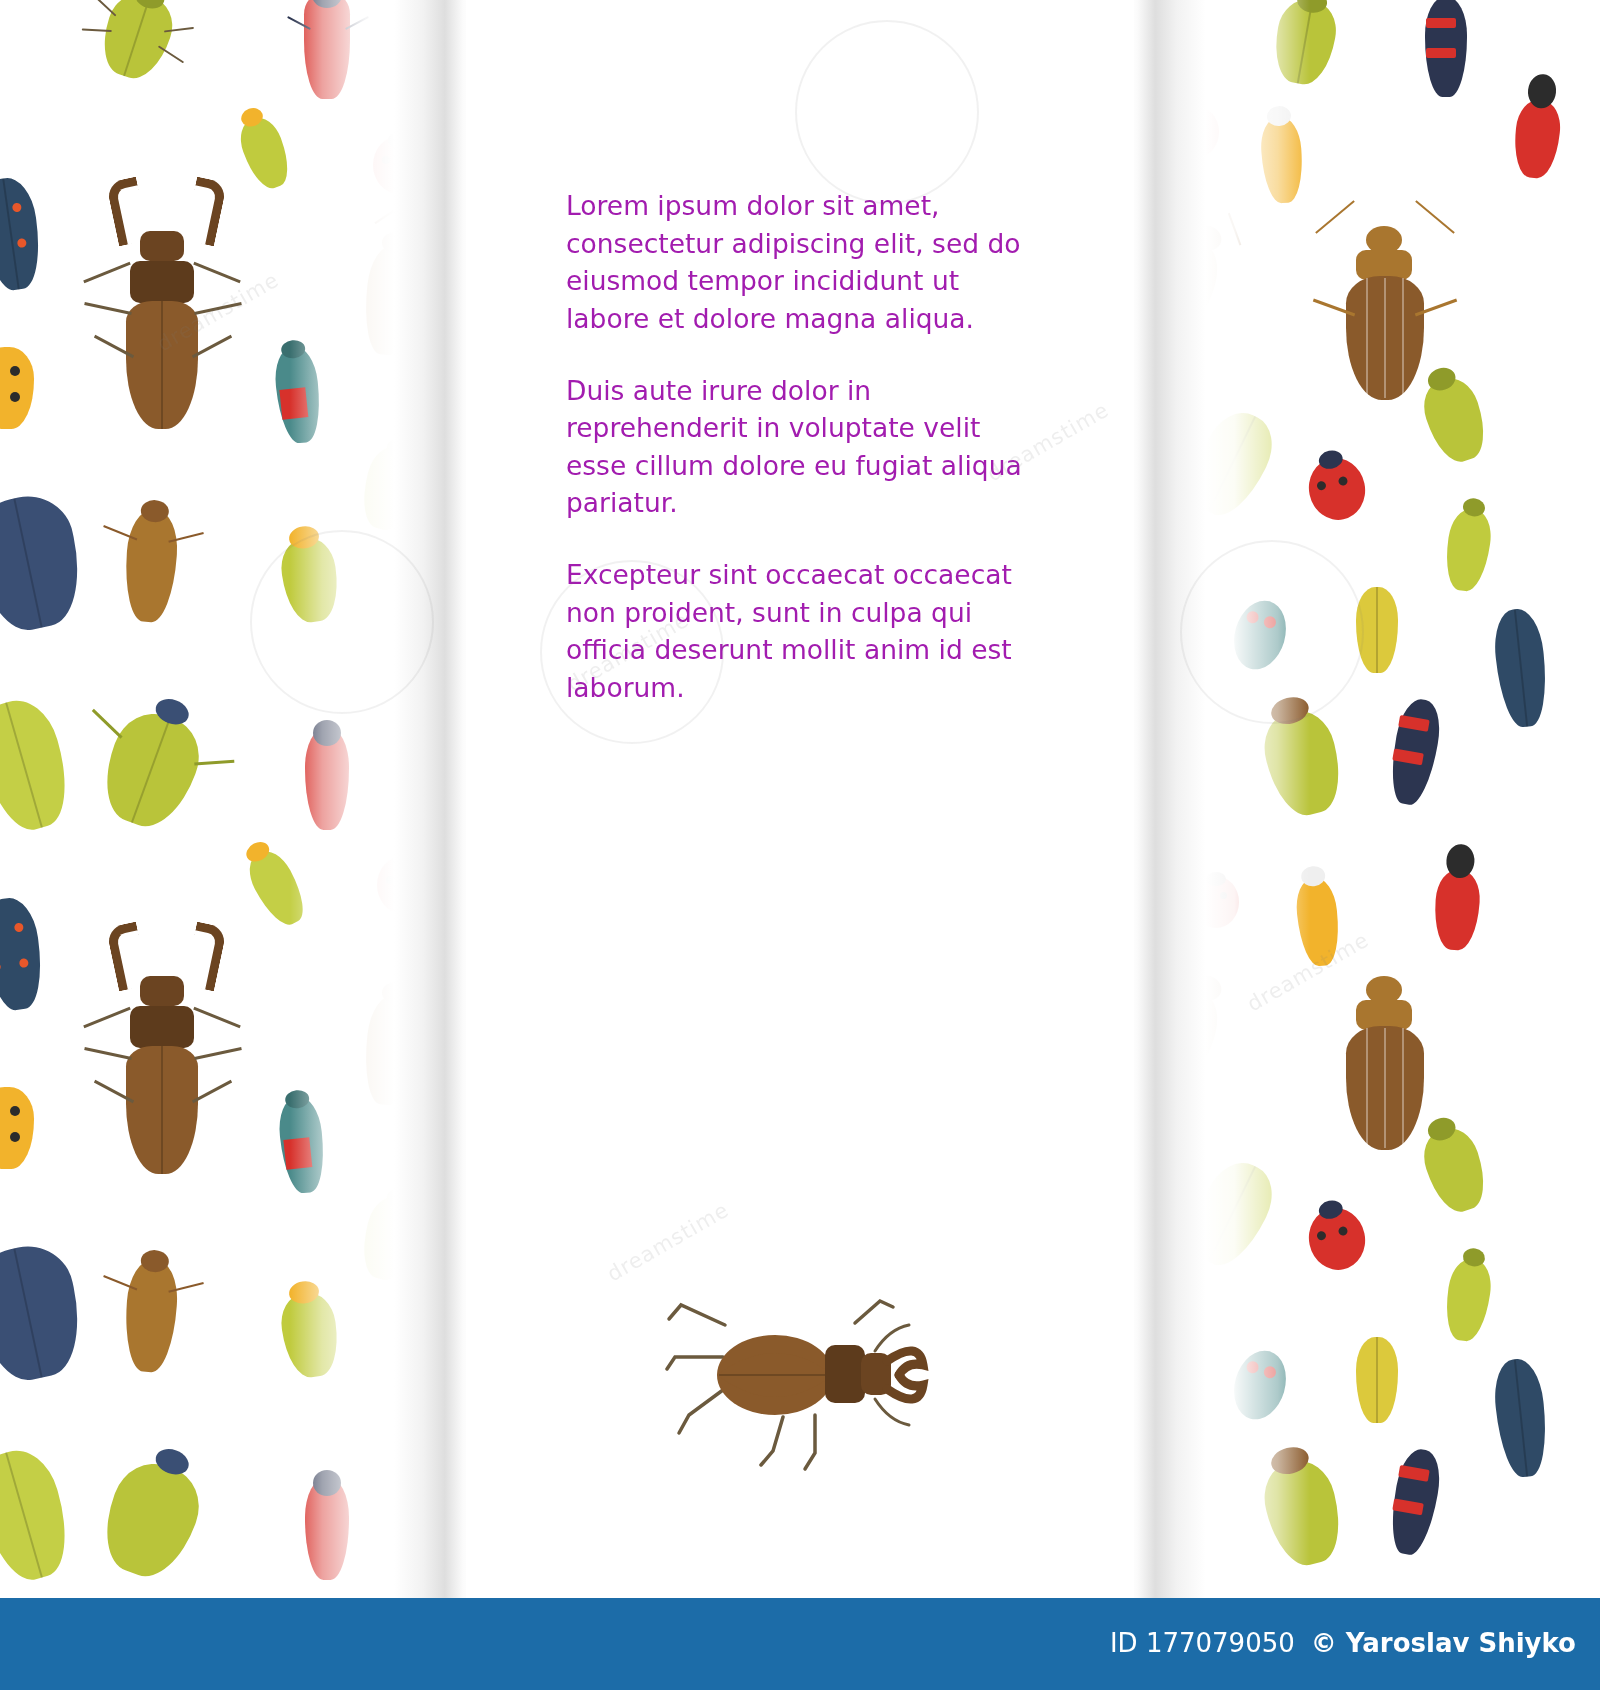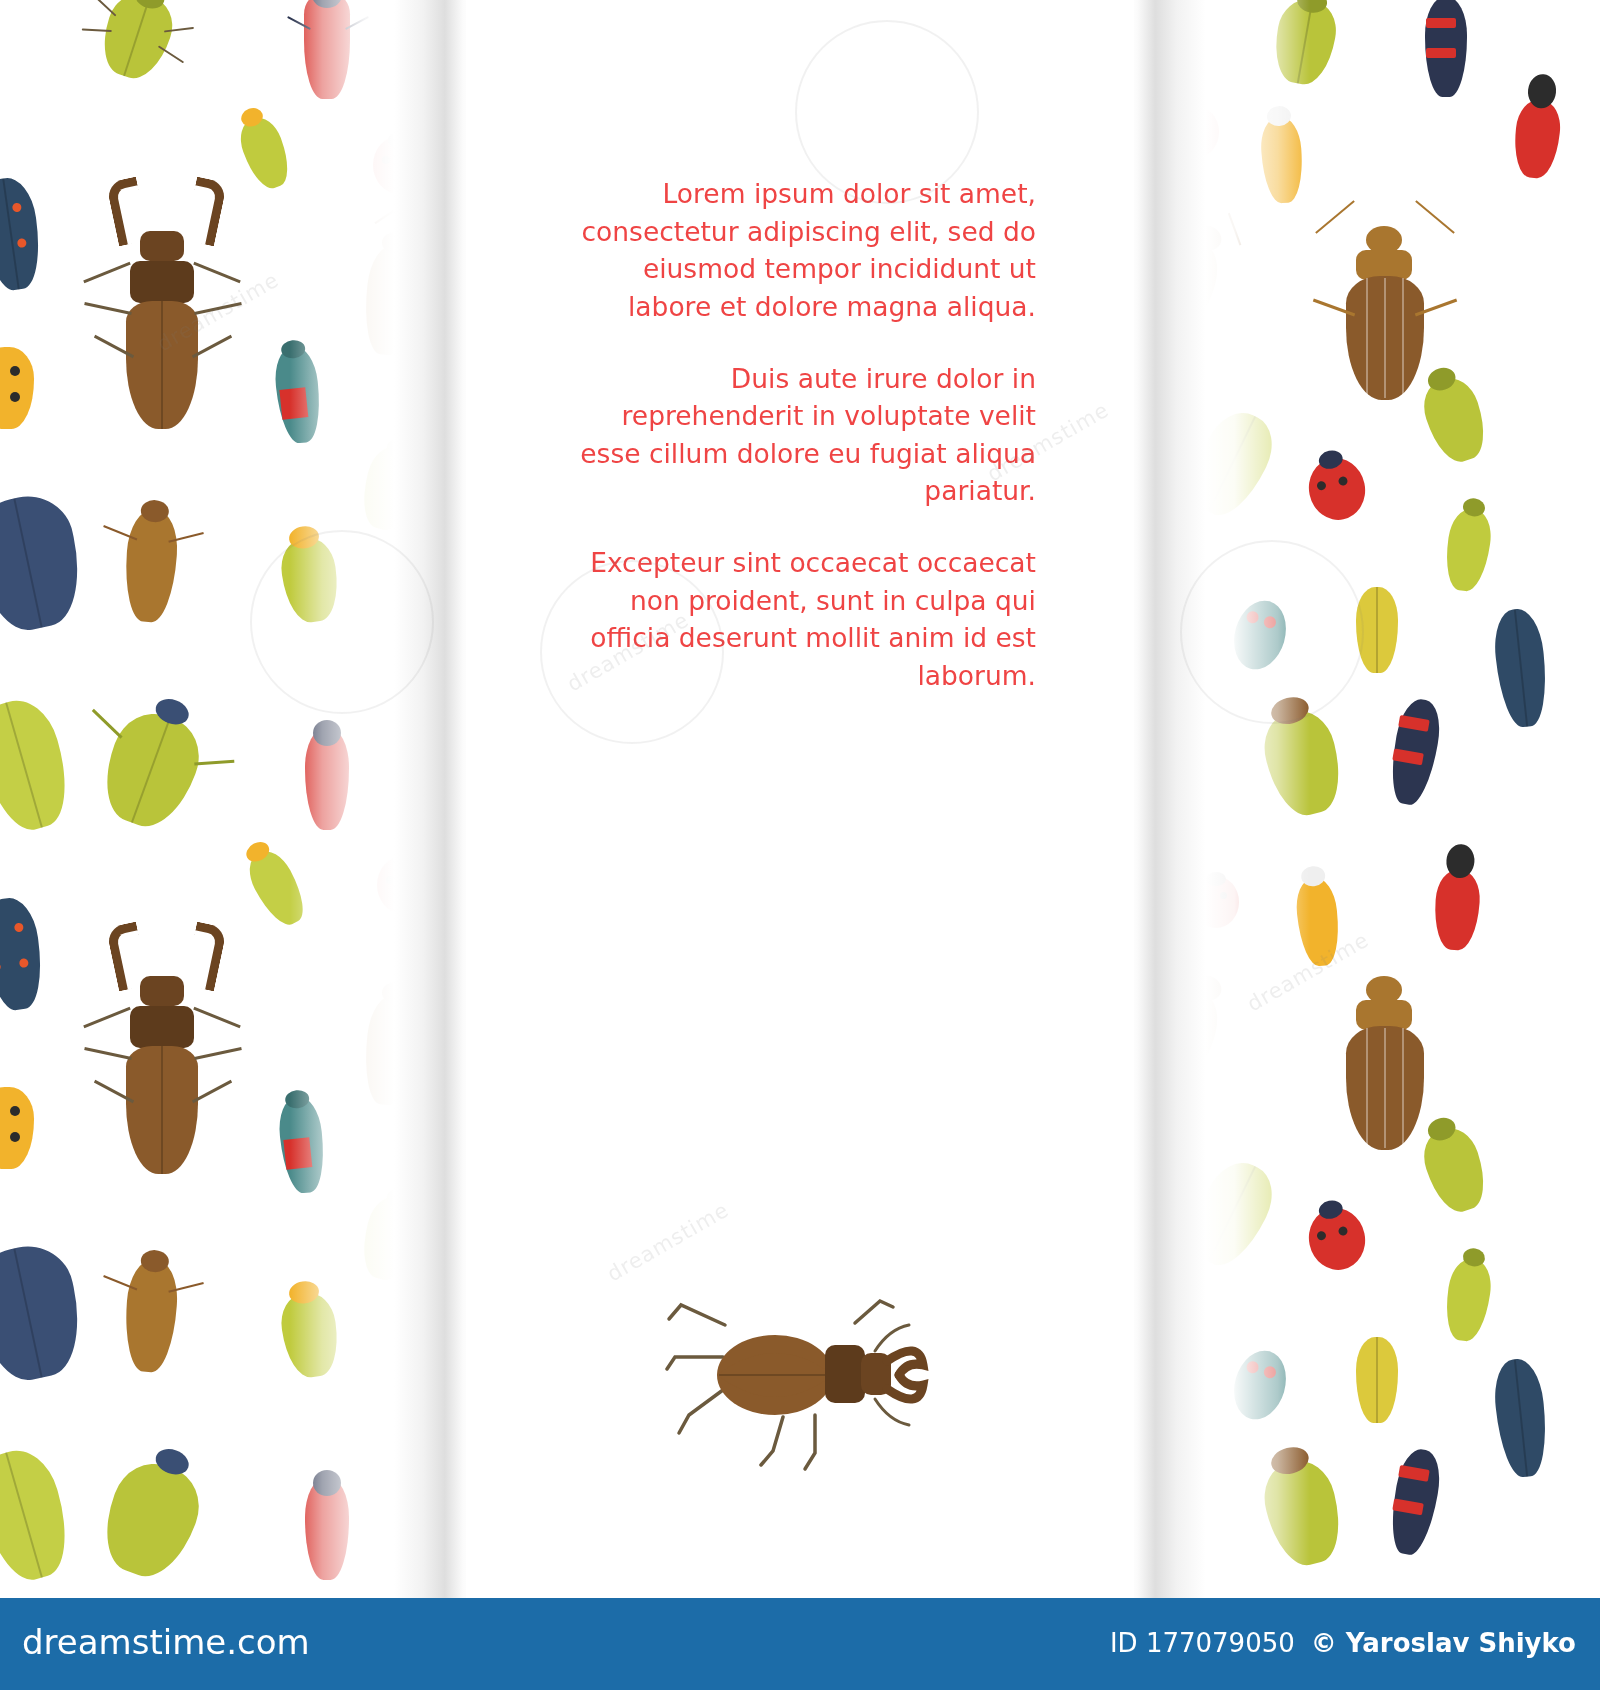--- a/index.html
+++ b/index.html
@@ -134,23 +134,22 @@
     font-weight: bold;
     letter-spacing: 1px;
     color: #5d4524;
     margin: 0 0 48px 0;
     line-height: 1.05;
   }
   .poster-paragraph {
     font-family: "DejaVu Sans", sans-serif;
     font-size: 26.5px;
     line-height: 1.42;
-    color: #ef4444;
-    margin: 0 0 34px 0;
-    text-align: right;
+    color: #a21caf;
+    margin: 12px 0 34px 0;
   }
 
   
   #feature-beetle {
     position: absolute;
     left: 665px;
     top: 1265px;
     width: 265px;
     height: 215px;
     z-index: 8;
@@ -680,18 +679,17 @@
   <div class="wm" style="left:600px; top:1230px; transform:rotate(-30deg);">dreamstime</div>
   <div class="wm" style="left:980px; top:430px; transform:rotate(-30deg);">dreamstime</div>
   <div class="wm" style="left:1240px; top:960px; transform:rotate(-30deg);">dreamstime</div>
   <div class="wm-ring" style="left:795px; top:20px; width:180px; height:180px;"></div>
   <div class="wm-ring" style="left:540px; top:560px; width:180px; height:180px;"></div>
   <div class="wm-ring" style="left:250px; top:530px; width:180px; height:180px;"></div>
   <div class="wm-ring" style="left:1180px; top:540px; width:180px; height:180px;"></div>
 </div>
 
 <div id="footer-bar">
-  <div id="footer-logo">dreamstime.com</div>
   <div id="footer-right" class="footer-flex">
     <span id="footer-id">ID 177079050</span>
     <span id="footer-credit">© Yaroslav Shiyko</span>
   </div>
 </div>
 
 </body></html>

